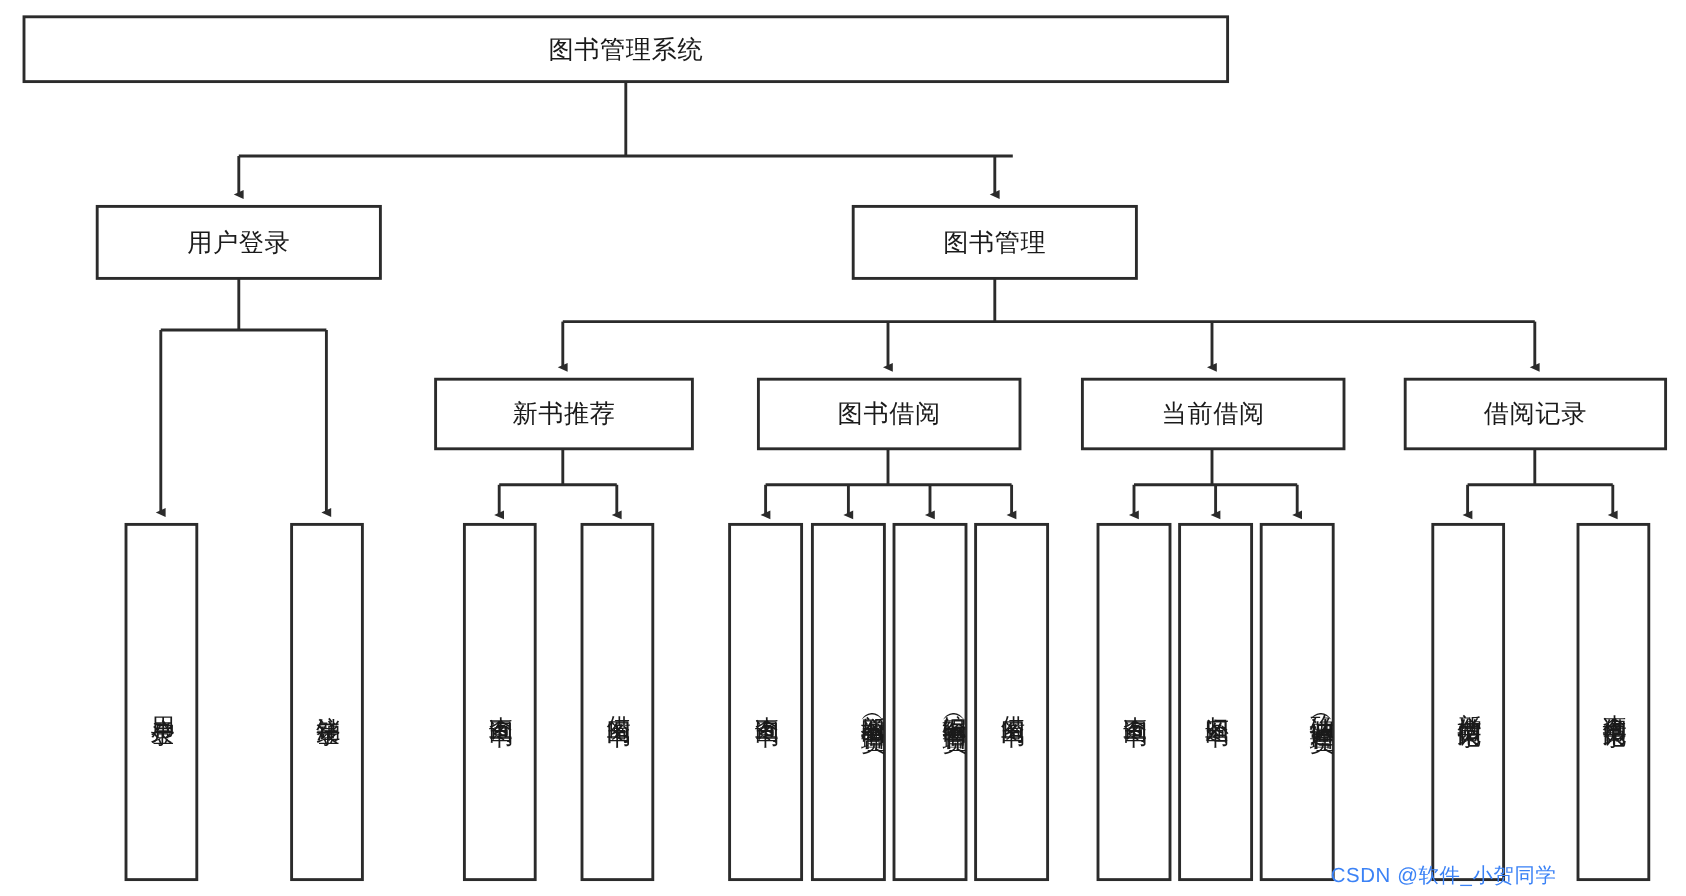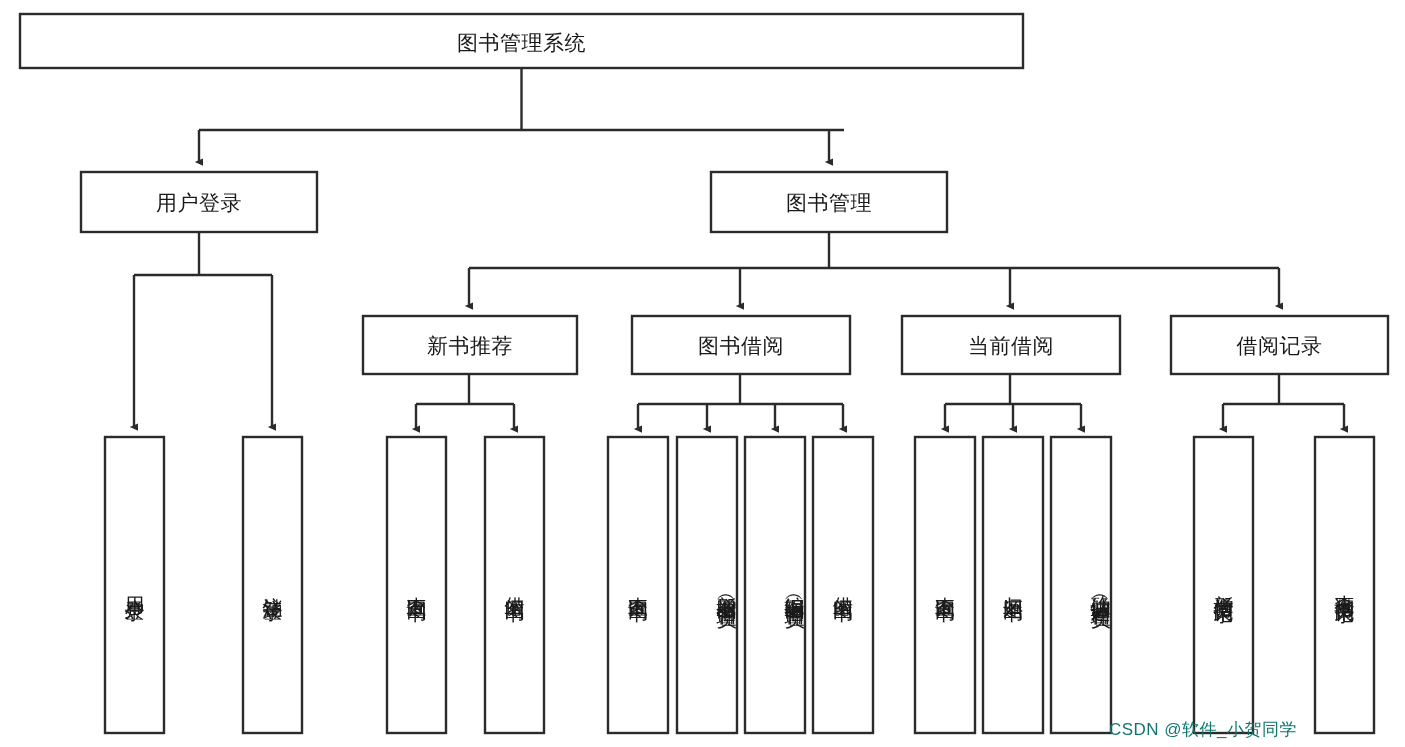--- a/index.html
+++ b/index.html
@@ -63,21 +63,21 @@
     align-items: center;
     justify-content: center;
     pointer-events: none;
   }
   .watermark {
     position: absolute;
     right: 12px;
     bottom: 6px;
     font-family: "Liberation Sans", "DejaVu Sans", sans-serif;
     font-size: 17px;
-    color: #0f766e;
+    color: #3b82f6;
     letter-spacing: 0.5px;
     white-space: nowrap;
   }
 </style>
 </head>
 <body>
 
 <div id="diagram-root">
 
   <svg id="diagram-svg" viewBox="0 0 1405 747">

